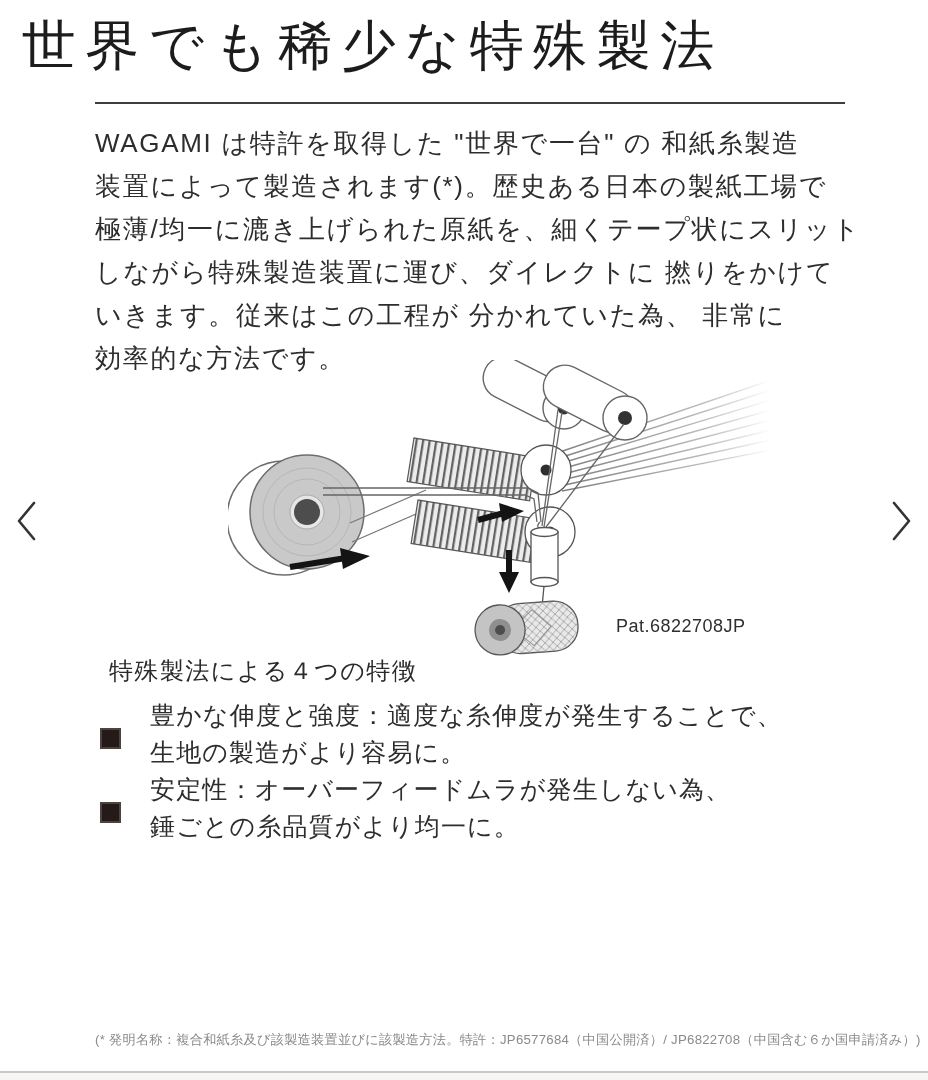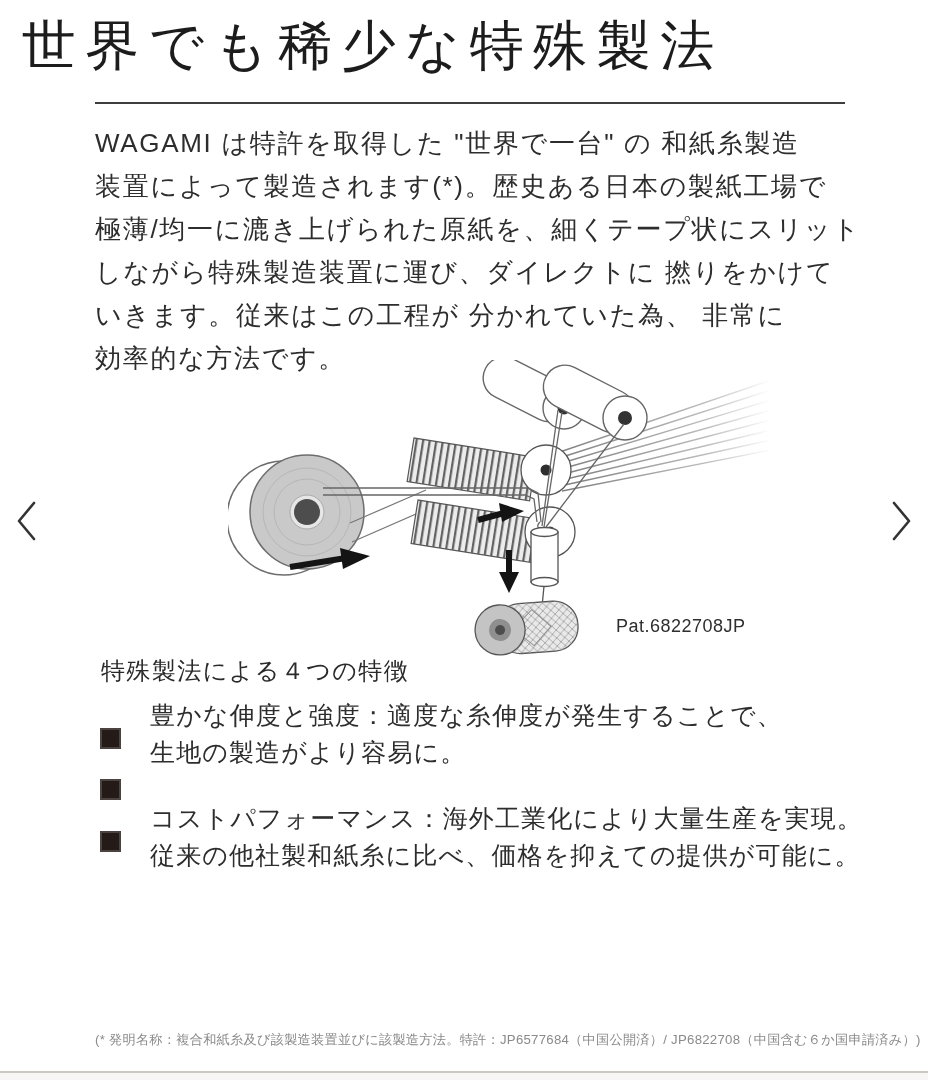--- a/index.html
+++ b/index.html
@@ -62,21 +62,21 @@
     position: absolute;
     top: 655px;
     left: 95px;
     width: 790px;
   }
   .features-heading {
     font-size: 24px;
     font-weight: 400;
     letter-spacing: 0.06em;
     color: #2a2a2a;
-    margin: 0 0 10px 6px;
+    margin: 0 0 10px 14px;
     line-height: 32px;
   }
   .feature-item {
     display: flex;
     align-items: center;
   }
   .bullet {
     flex: 0 0 21px;
     width: 21px;
     height: 21px;
@@ -259,27 +259,24 @@
     <h2 class="features-heading">特殊製法による４つの特徴</h2>
 
     <div class="feature-item">
       <span class="bullet"></span>
       <p class="feature-text">豊かな伸度と強度：適度な糸伸度が発生することで、
 生地の製造がより容易に。</p>
     </div>
 
     <div class="feature-item">
       <span class="bullet"></span>
+      <p class="feature-text">安定性：オーバーフィードムラが発生しない為、
+錘ごとの糸品質がより均一に。</p>
     </div>
 
 
-    <div class="feature-item">
-      <span class="bullet"></span>
-      <p class="feature-text">コストパフォーマンス：海外工業化により大量生産を実現。
-従来の他社製和紙糸に比べ、価格を抑えての提供が可能に。</p>
-    </div>
   </section>
 
   <p class="footnote">(* 発明名称：複合和紙糸及び該製造装置並びに該製造方法。特許：JP6577684（中国公開済）/ JP6822708（中国含む６か国申請済み）)</p>
 
   <div class="bottom-edge"></div>
 
 </div>
 
 </body></html>

